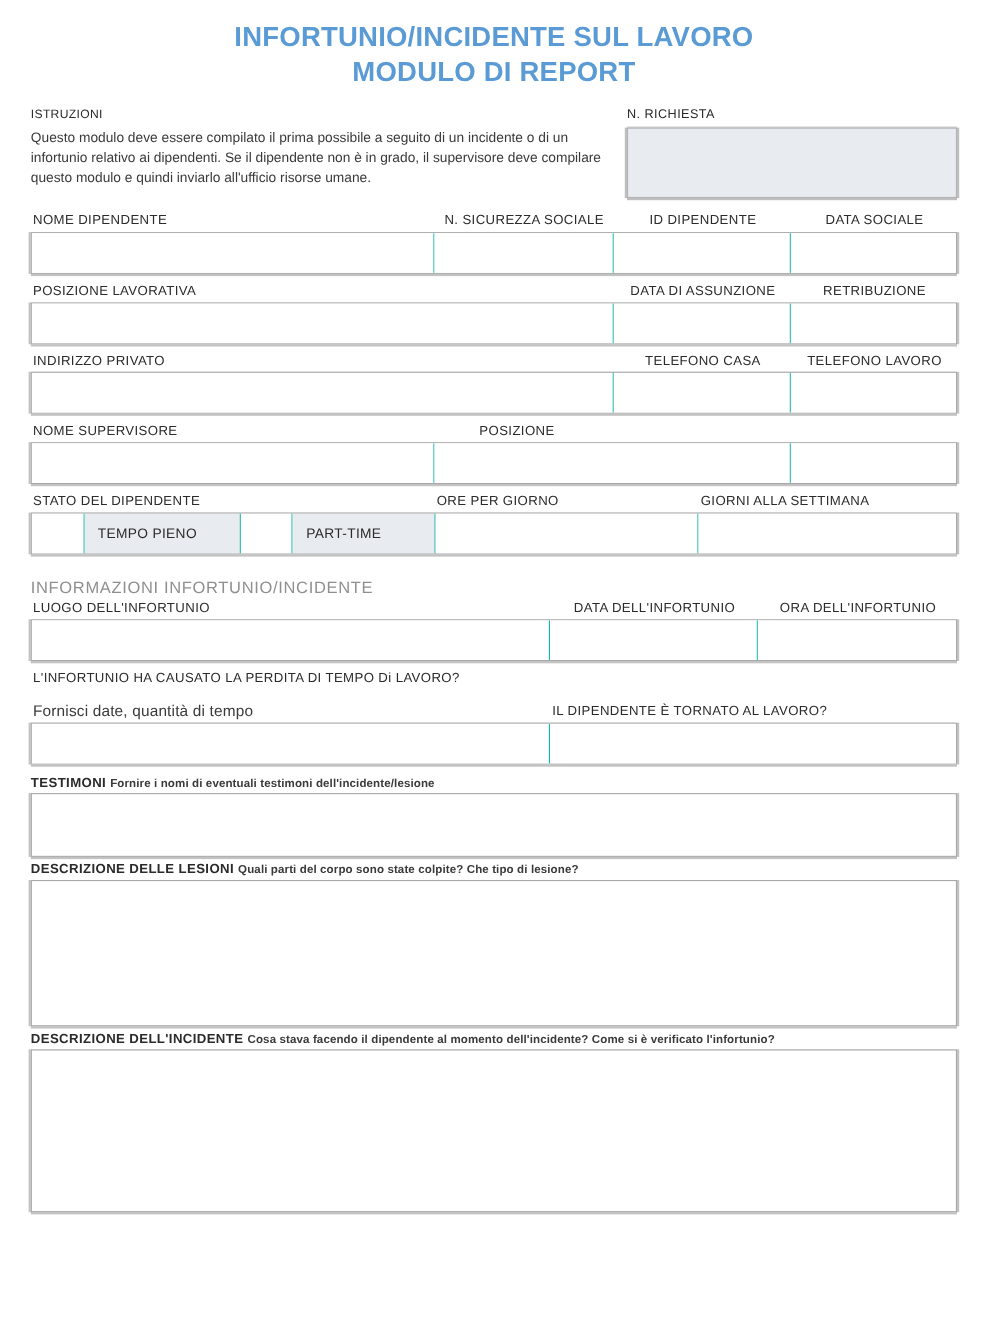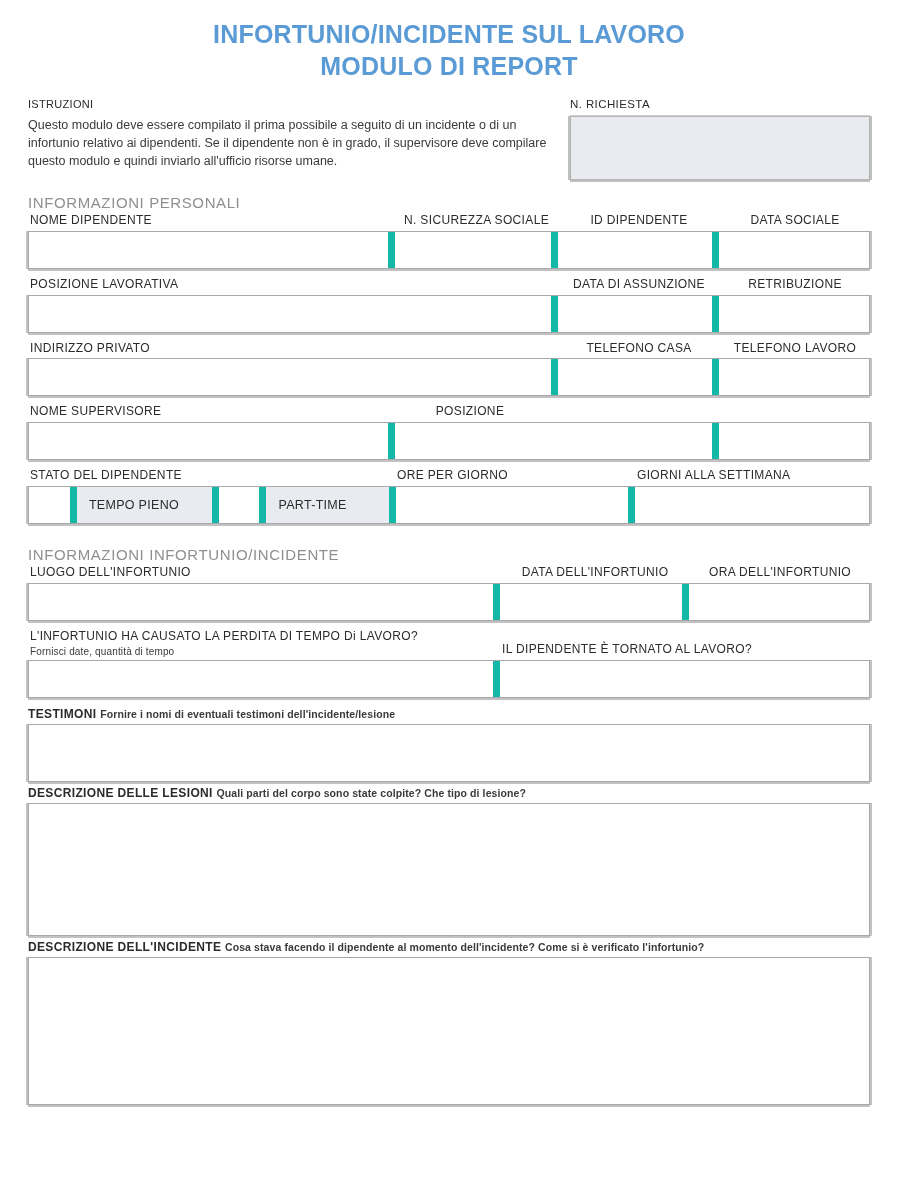--- a/index.html
+++ b/index.html
@@ -91,43 +91,43 @@
 
   .boxes {
     display: flex;
     border: 1px solid #a8a8a8;
     box-shadow: 0 2px 0 0 #c2c2c2, 2px 0 0 0 #c2c2c2, -2px 0 0 0 #c2c2c2;
     background: #fff;
     box-sizing: border-box;
   }
   .cell {
     height: 36px;
-    border-right: 7px solid #14b8a6;
+    border-right: 1px solid #14b8a6;
     box-sizing: border-box;
     background: #fff;
   }
   .cell:last-child { border-right: none; }
   .cell.shaded {
     background: #e8ebf0;
     display: flex;
     align-items: center;
     padding-left: 12px;
     font-size: 12.5px;
     letter-spacing: 0.3px;
     color: #2b2b2b;
   }
 
   
   .labels.two-line { align-items: flex-end; }
   .lbl .sub {
     display: block;
-    font-size: 10px;
+    font-size: 14px;
     letter-spacing: 0.15px;
     color: #3a3a3a;
-    margin-top: 2px;
+    margin-top: 14px;
   }
   .lbl .main-q {
     display: block;
     font-size: 12px;
     letter-spacing: 0.35px;
   }
 
   
   .inline-label {
     font-size: 12px;
@@ -167,21 +167,20 @@
     <div class="instructions">
       <div class="instr-head">ISTRUZIONI</div>
       <div class="instr-body">Questo modulo deve essere compilato il prima possibile a seguito di un incidente o di un infortunio relativo ai dipendenti. Se il dipendente non è in grado, il supervisore deve compilare questo modulo e quindi inviarlo all'ufficio risorse umane.</div>
     </div>
     <div class="request">
       <div class="request-label">N. RICHIESTA</div>
       <div class="request-box"></div>
     </div>
   </div>
 
-  <div class="section-head">INFORMAZIONI PERSONALI</div>
 
   <div class="field-row">
     <div class="labels">
       <div class="lbl" style="width:367px">NOME DIPENDENTE</div>
       <div class="lbl center" style="width:163px">N. SICUREZZA SOCIALE</div>
       <div class="lbl center" style="width:162px">ID DIPENDENTE</div>
       <div class="lbl center" style="width:150px">DATA SOCIALE</div>
     </div>
     <div class="boxes">
       <div class="cell" style="width:367px"></div>

